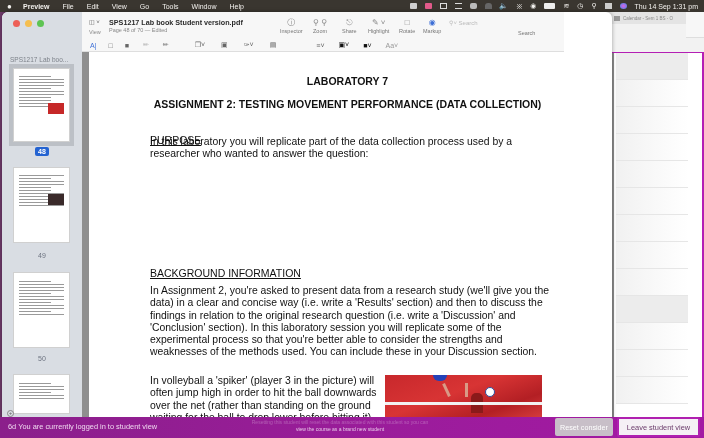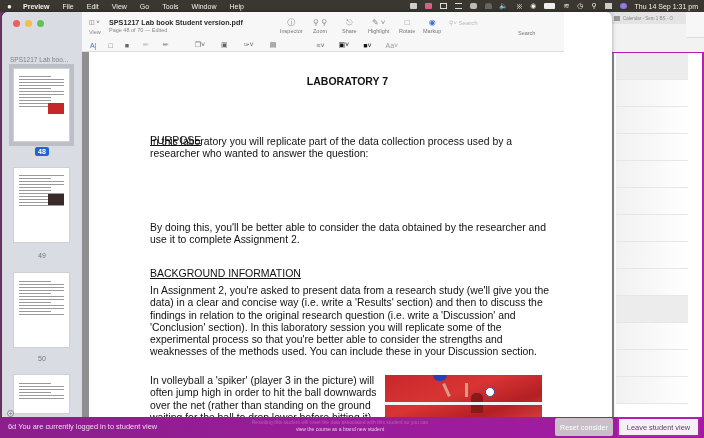--- a/index.html
+++ b/index.html
@@ -268,24 +268,24 @@
       <span style="color:#111;margin-right:14px">▣˅</span>
       <span style="color:#111;margin-right:14px">■˅</span>
       <span style="color:#999"><span>Aa</span>˅</span>
     </div>
   </div>
 
   <div class="docarea">
     <div class="gutter"></div>
     <div class="pdfpage">
       <div class="h-lab">LABORATORY 7</div>
+      <div class="h-assign">ASSIGNMENT 2: TESTING MOVEMENT PERFORMANCE (DATA COLLECTION)</div>
 
       <div class="sec" style="top:82px">PURPOSE</div>
       <div class="para" style="top:84px">In this laboratory you will replicate part of the data collection process used by a researcher who wanted to answer the question:</div>
-      <div class="para" style="top:170px">By doing this, you'll be better able to consider the data obtained by the researcher and use it to complete Assignment 2.</div>
 
       <div class="sec" style="top:215px">BACKGROUND INFORMATION</div>
       <div class="para" style="top:233px">In Assignment 2, you're asked to present data from a research study (we'll give you the data) in a clear and concise way (i.e. write a 'Results' section) and then to discuss the findings in relation to the original research question (i.e. write a 'Discussion' and 'Conclusion' section). In this laboratory session you will replicate some of the experimental process so that you're better able to consider the strengths and weaknesses of the methods used. You can include these in your Discussion section.</div>
 
       <div class="para spiker" style="top:323px">In volleyball a 'spiker' (player 3 in the picture) will often jump high in order to hit the ball downwards over the net (rather than standing on the ground waiting for the ball to drop lower before hitting it).</div>
       <div class="photo">
         <div class="player-blue"></div>
         <div class="arm" style="left:60px;top:8px;transform:rotate(-25deg)"></div>
         <div class="arm" style="left:80px;top:8px"></div>
         <div class="ball"></div>

